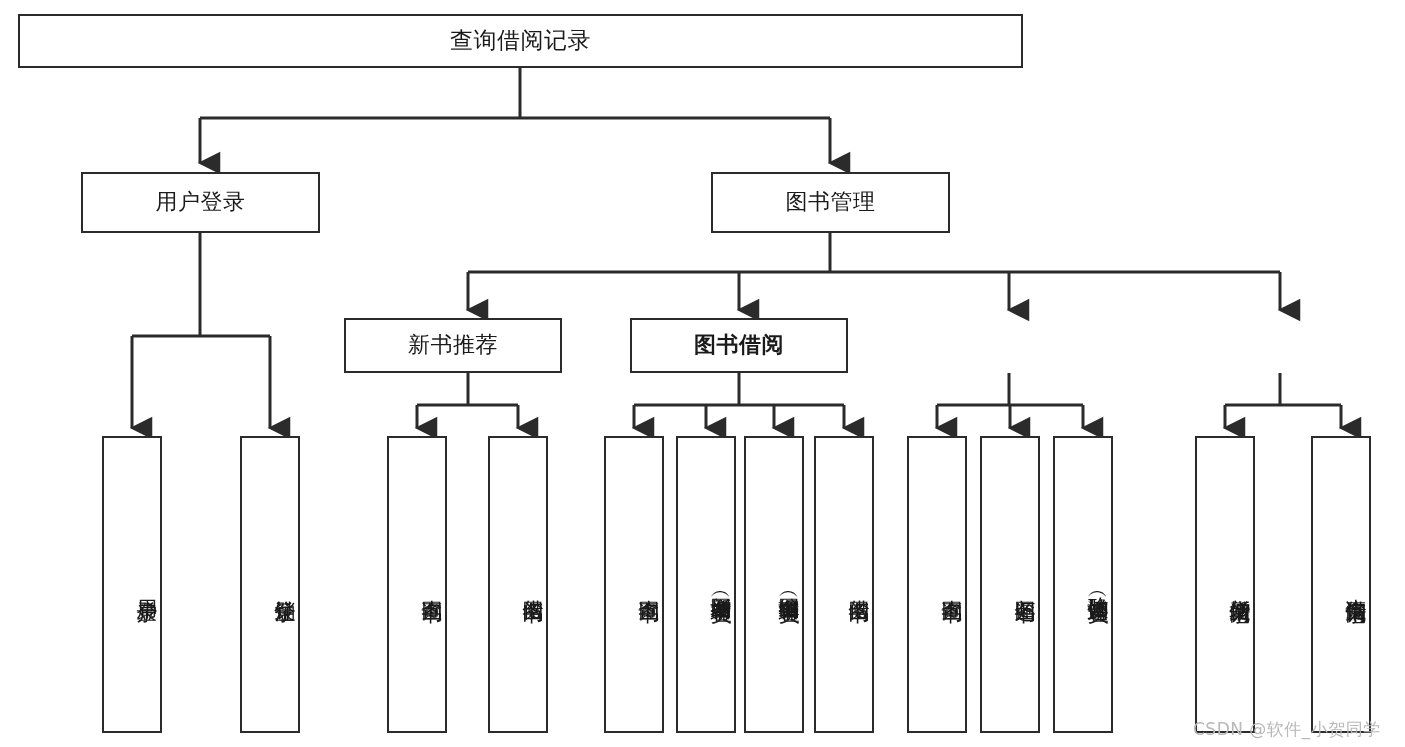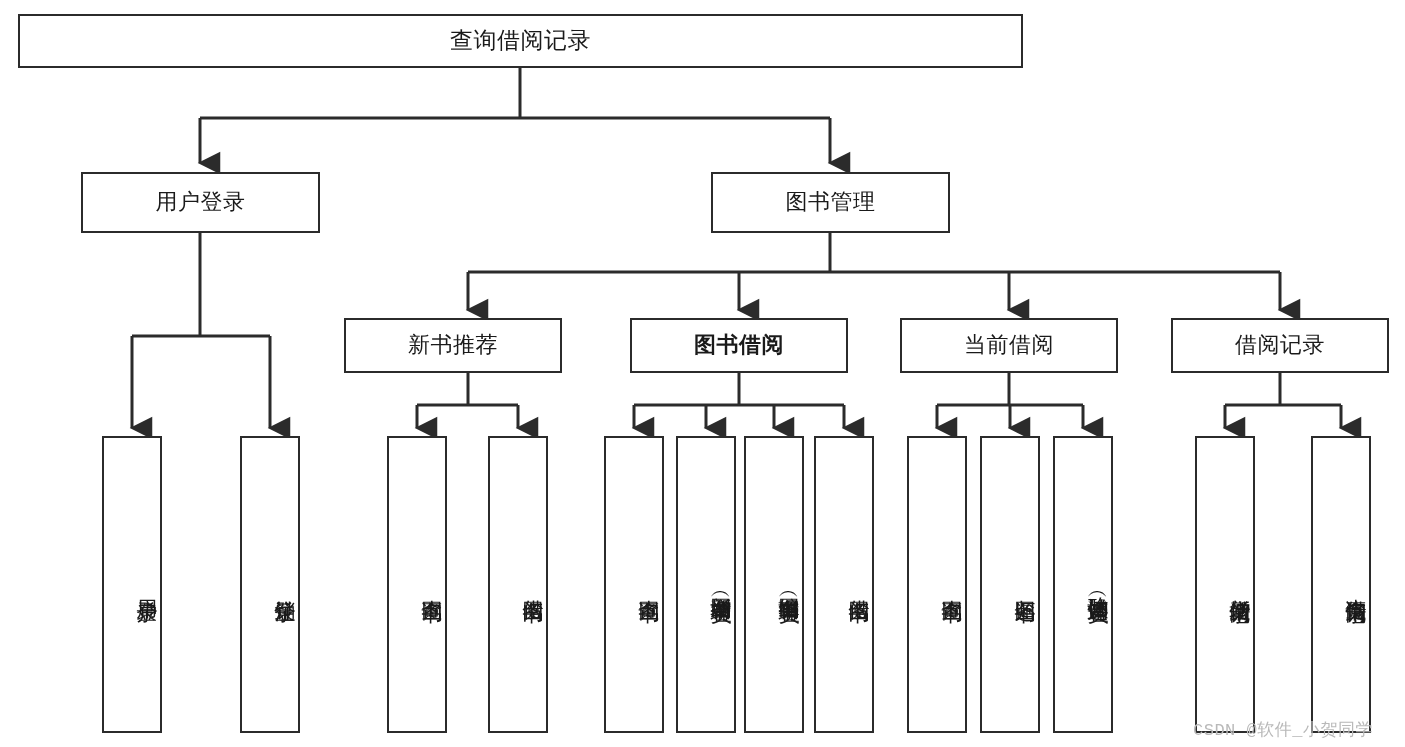--- a/index.html
+++ b/index.html
@@ -58,21 +58,20 @@
   }
   .node.root {
     font-size: 23px;
   }
   .watermark {
     position: absolute;
     font-size: 17px;
     color: #b9b9b9;
     white-space: nowrap;
     letter-spacing: 0.5px;
-    font-family: Liberation Mono, monospace;
   }
 </style>
 </head>
 <body>
 
 <div id="canvas">
 
   <svg class="edges" viewBox="0 0 1405 747">
     <defs>
       <marker id="arrow" viewBox="0 0 12 12" refX="6" refY="10" markerWidth="9" markerHeight="9" orient="auto-start-reverse">
@@ -136,26 +135,20 @@
   <div class="node horiz" style="left:711px; top:172px; width:239px; height:61px;">
     <span>图书管理</span>
   </div>
 
   <div class="node horiz" style="left:344px; top:318px; width:218px; height:55px;">
     <span>新书推荐</span>
   </div>
   <div class="node horiz" style="left:630px; top:318px; width:218px; height:55px;font-weight:bold;">
     <span>图书借阅</span>
   </div>
-  <div class="node horiz" style="left:900px; top:318px; width:218px; height:55px;">
-    <span>当前借阅</span>
-  </div>
-  <div class="node horiz" style="left:1171px; top:318px; width:218px; height:55px;">
-    <span>借阅记录</span>
-  </div>
 
   <div class="node vert" style="left:102px; top:436px; width:60px; height:297px;">
     <span class="vtext">用户登录</span>
   </div>
   <div class="node vert" style="left:240px; top:436px; width:60px; height:297px;">
     <span class="vtext">注销登录</span>
   </div>
 
   <div class="node vert" style="left:387px; top:436px; width:60px; height:297px;">
     <span class="vtext">查询图书</span>

